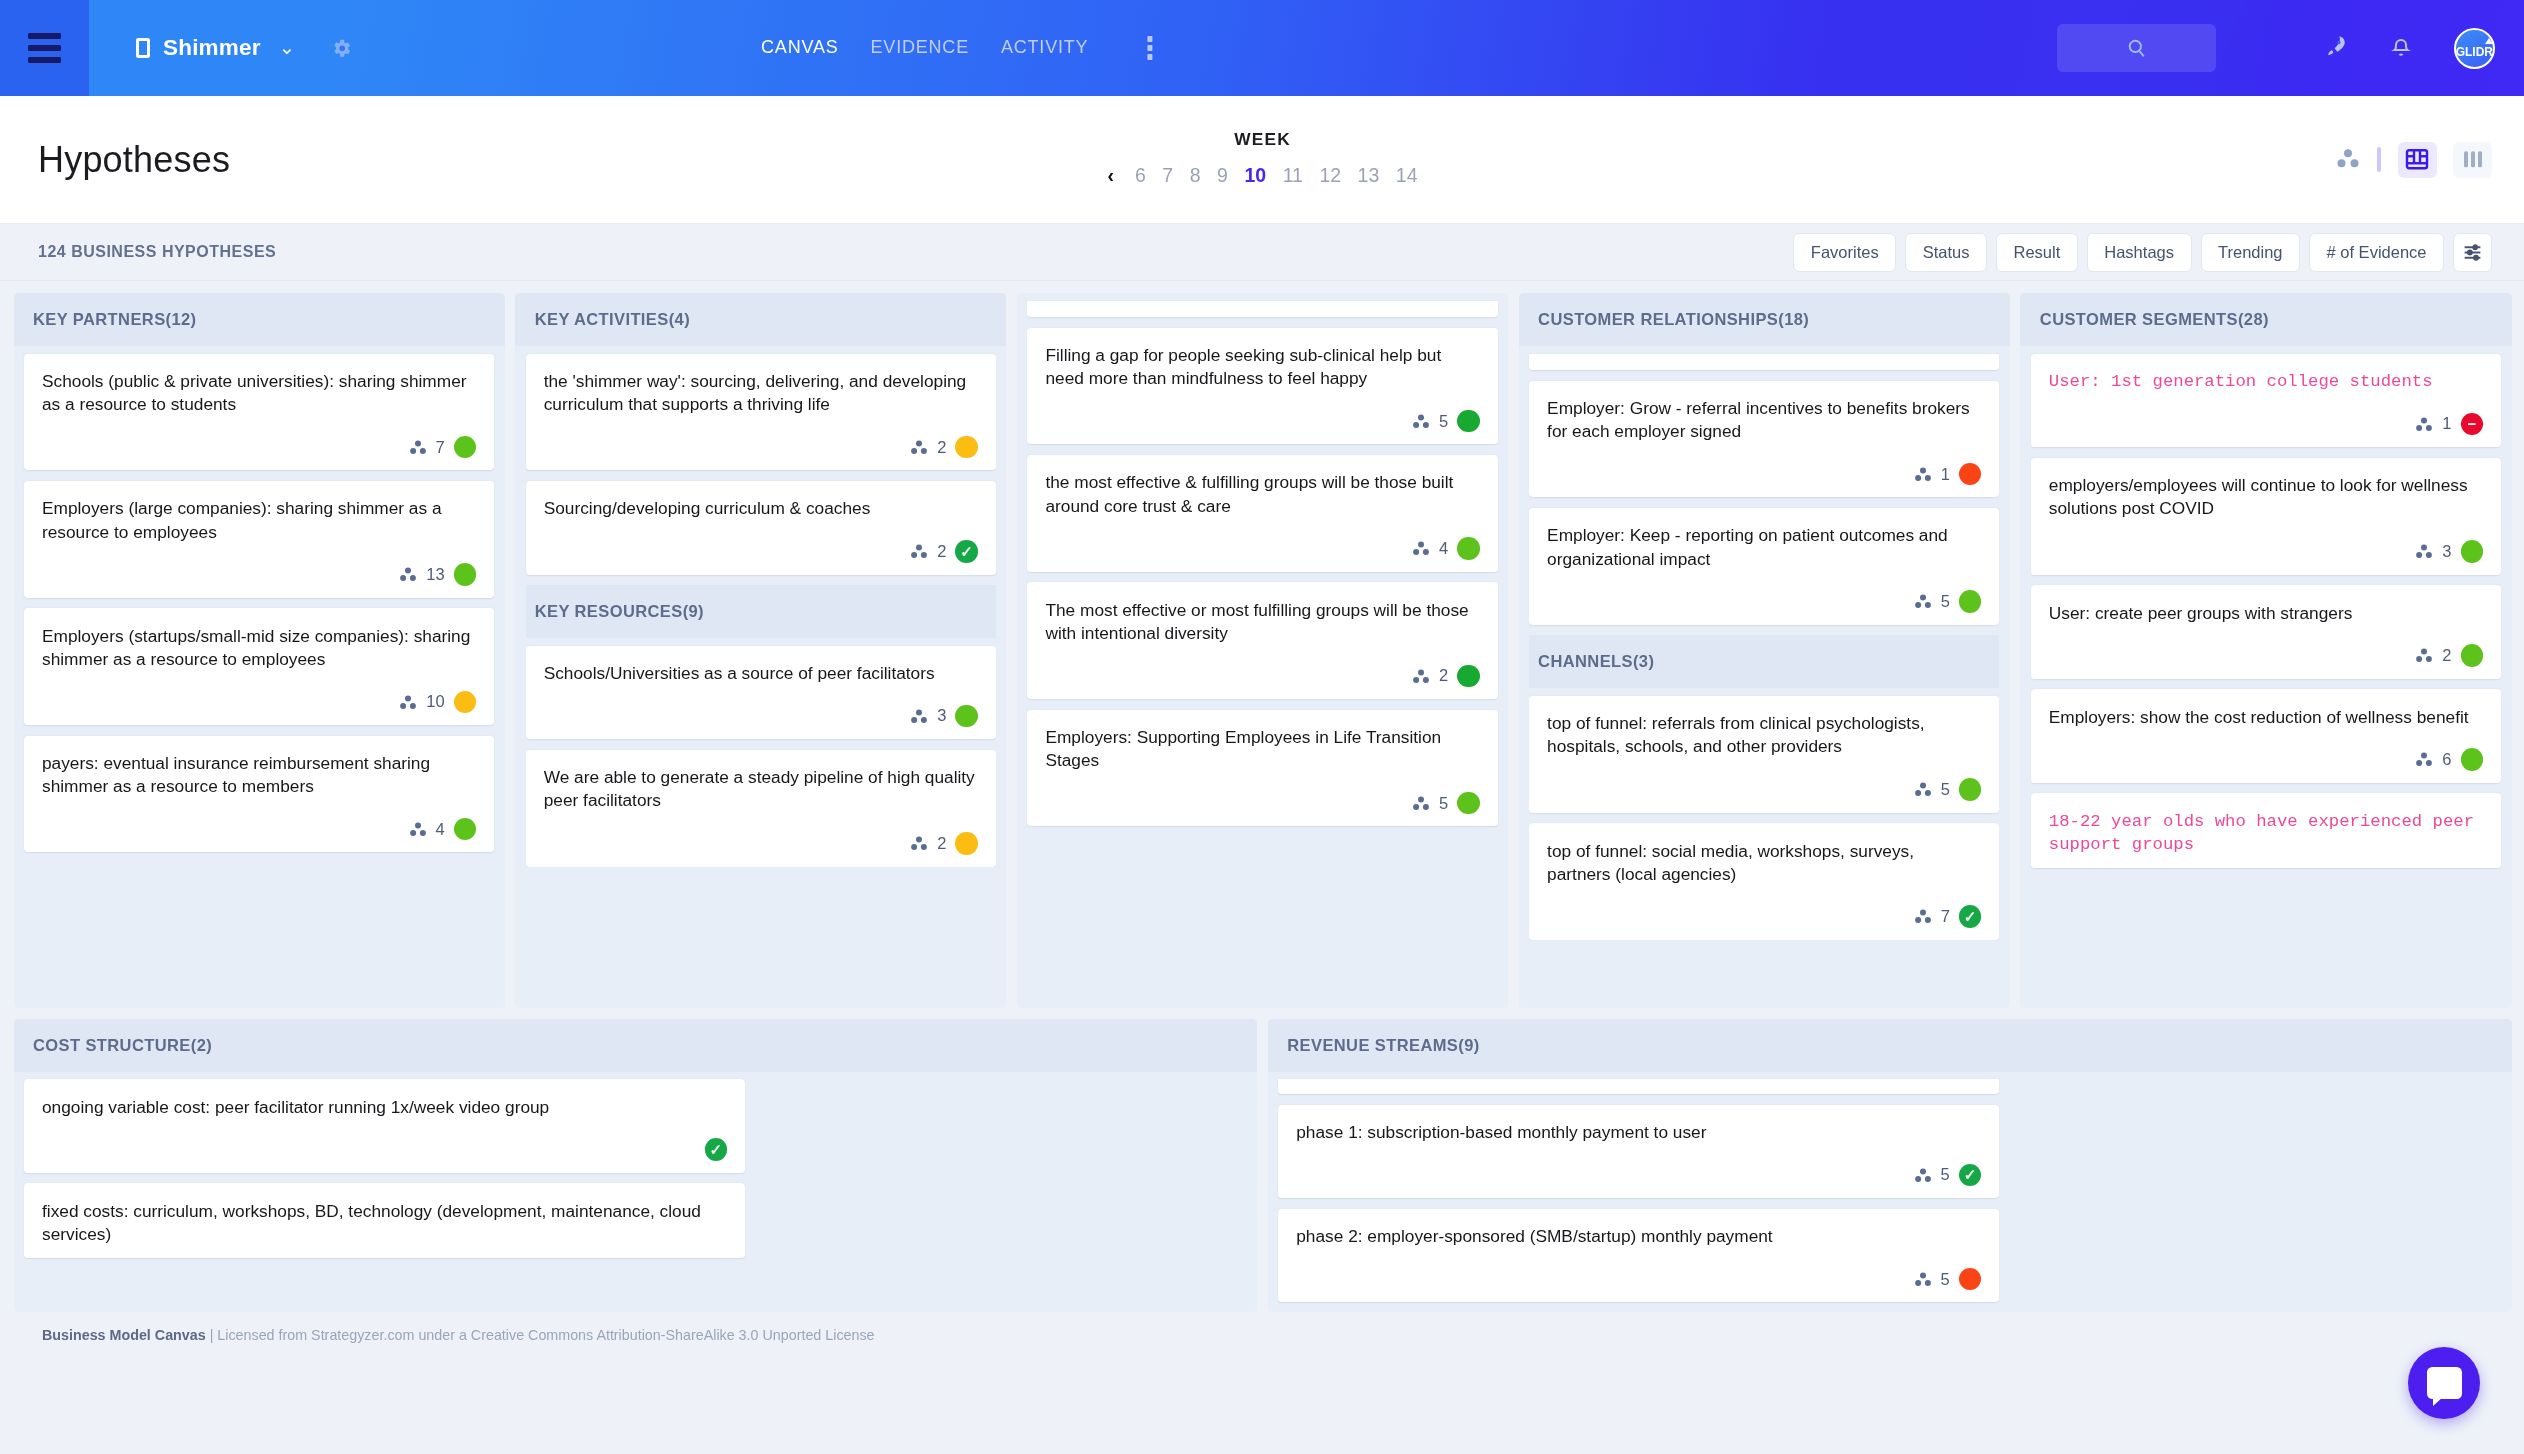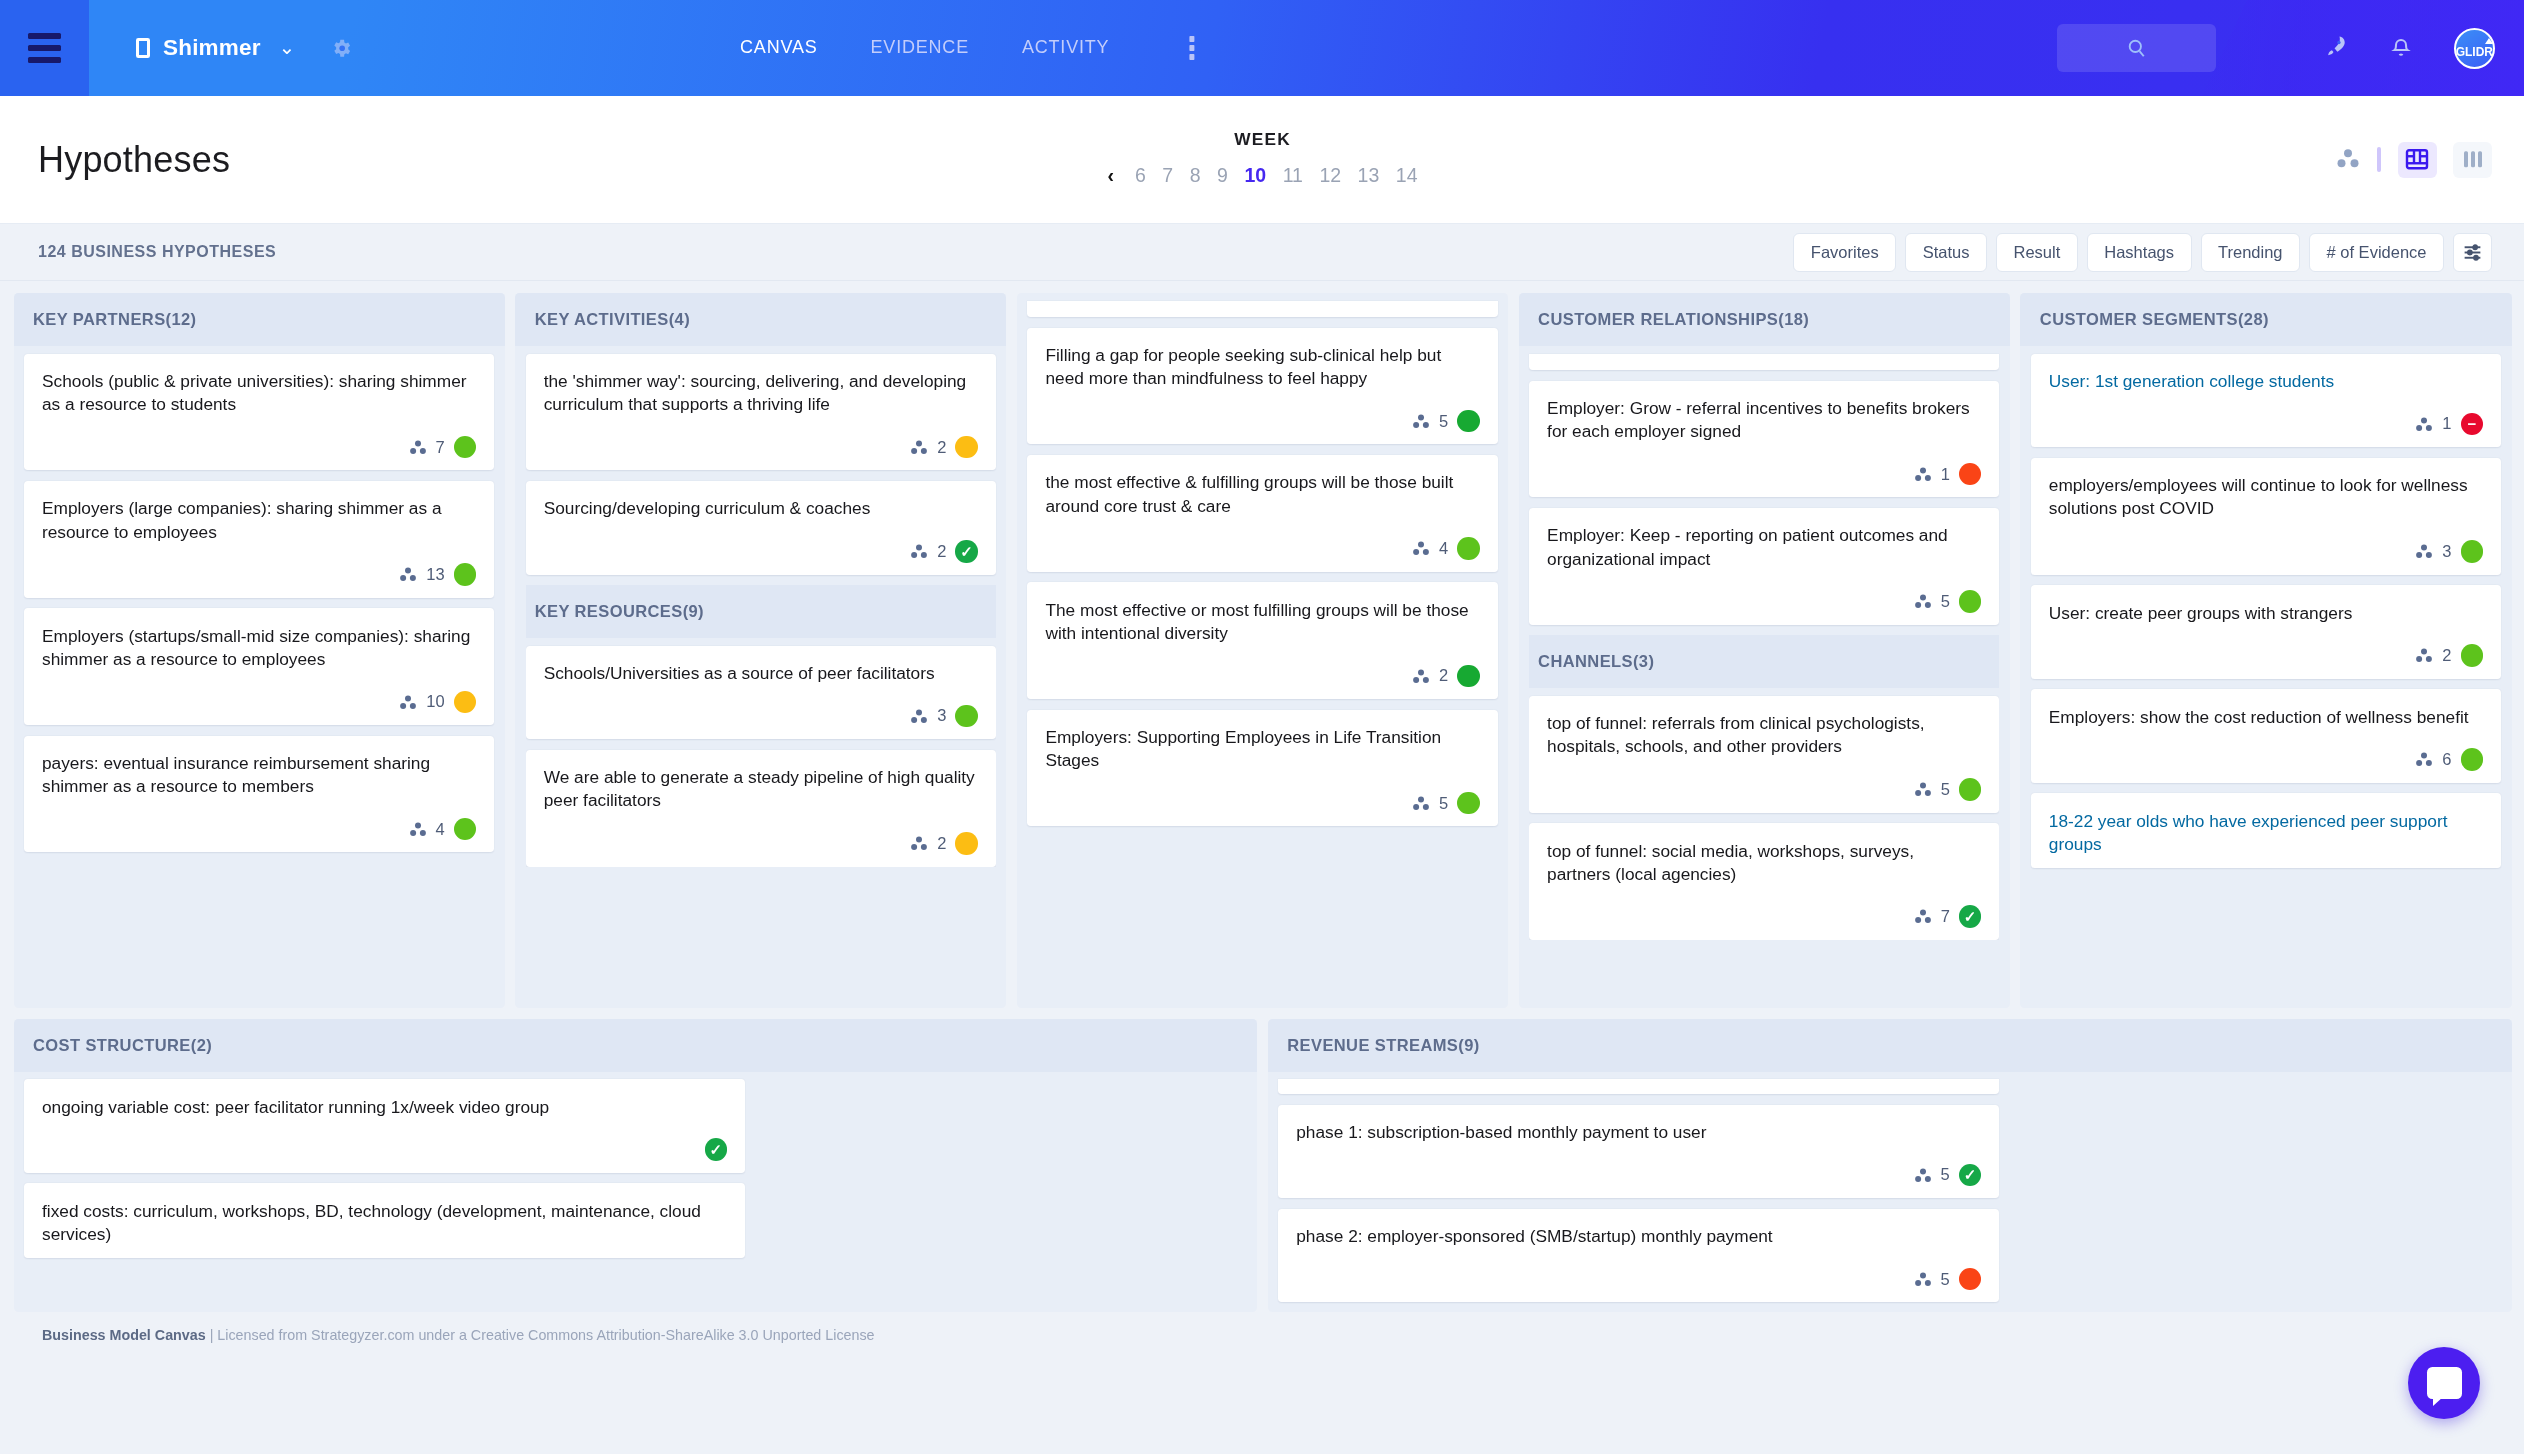--- a/index.html
+++ b/index.html
@@ -34,21 +34,21 @@
 
   .brand { position: relative; z-index: 3; display: flex; align-items: center; gap: 13.5px; margin-left: 47px; }
   .brand-mark {
     width: 13.5px; height: 19.5px; border: 3px solid #fff; border-radius: 2.3px; background: transparent;
   }
   .brand-name { color: #fff; font-size: 22.5px; font-weight: 700; letter-spacing: 0.2px; }
   .brand-caret { color: #fff; font-size: 19.5px; line-height: 1; margin-left: 4.5px; }
   .gear-icon { margin-left: 21px; width: 22.5px; height: 22.5px; position: relative; opacity: .55; }
   .gear-icon svg { display: block; }
 
-  .nav-tabs { position: relative; z-index: 3; display: flex; align-items: center; gap: 53px; margin-left: auto; margin-right: auto;
+  .nav-tabs { position: relative; z-index: 3; display: flex; align-items: center; gap: 32px; margin-left: auto; margin-right: auto;
               transform: translateX(-28.6px); }
   .nav-tab { color: #c3cdfb; font-size: 18px; letter-spacing: 0.8px; cursor: pointer; }
   .nav-tab.active { color: #ffffff; }
   .kebab { display: flex; flex-direction: column; gap: 3.8px; margin-left: 27px; cursor: pointer; }
   .kebab i { width: 5.3px; height: 5.3px; background: #b9c4f8; border-radius: 0.8px; }
 
   .nav-right { position: relative; z-index: 3; display: flex; align-items: center; margin-left: auto; margin-right: 30px; gap: 0; }
   .search-box {
     width: 159px; height: 48px; border-radius: 6px; background: rgba(255,255,255,.13);
     display: flex; align-items: center; justify-content: center; cursor: text; margin-right: 107px;
@@ -110,21 +110,21 @@
   .col-body { flex: 1 1 auto; padding: 7.5px 10.5px 10.5px 10.5px; overflow: hidden; display: flex; flex-direction: column; gap: 10.5px; }
 
   .col-sub { display: flex; flex-direction: column; overflow: hidden; }
   .sub-head { background: #dfe7f4; height: 53px; display: flex; align-items: center; padding: 0 19.5px; margin: 0 -10.5px 7.5px -10.5px; }
 
   .card {
     background: #fff; border-radius: 3.8px; box-shadow: 0 0.8px 1.5px rgba(40,60,100,.10);
     padding: 16.5px 18px 12px 18px; flex: 0 0 auto; display: flex; flex-direction: column;
   }
   .card-text { font-size: 17.3px; line-height: 1.34; color: #18181c; }
-  .card-text.neg { color: #0369a1; }
+  .card-text.neg { color: #ec4899; font-family: Liberation Mono, monospace; }
   .card-foot { display: flex; align-items: center; justify-content: flex-end; gap: 9px; margin-top: 19.5px; }
   .ev-icon { display: block; }
   .ev-count { font-size: 16.5px; color: #4f5c77; }
   .dot { width: 22.5px; height: 22.5px; border-radius: 50%; display:flex;align-items:center;justify-content:center; }
   .dot.green        { background: #5dc31c; }
   .dot.green-dark   { background: #17a932; }
   .dot.yellow       { background: #fcbd13; }
   .dot.orange       { background: #fa4416; }
   .dot.check        { background: #16a847; }
   .dot.minus        { background: #e8092e; }

